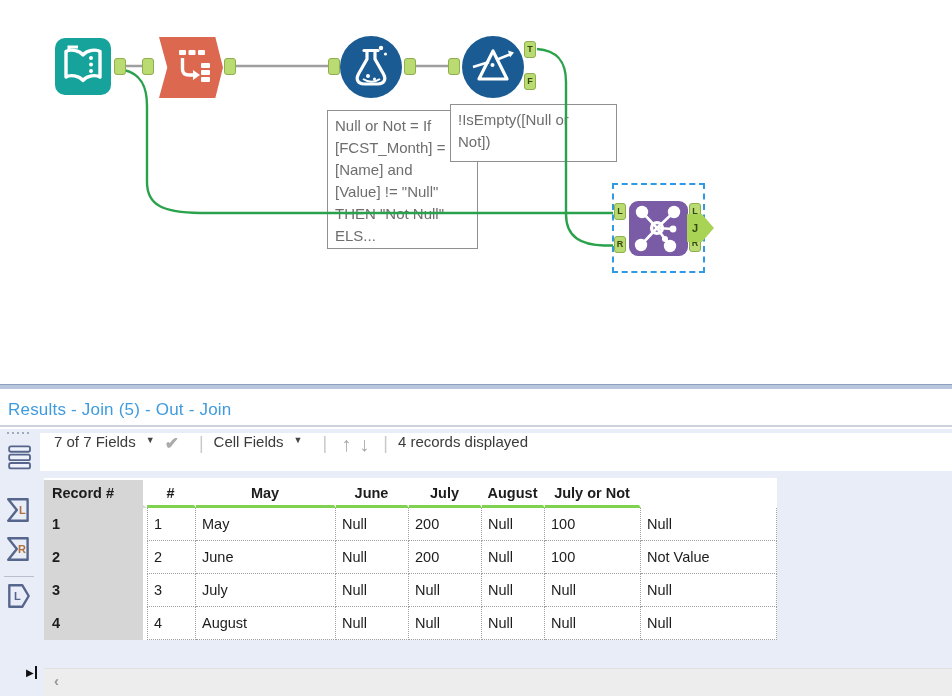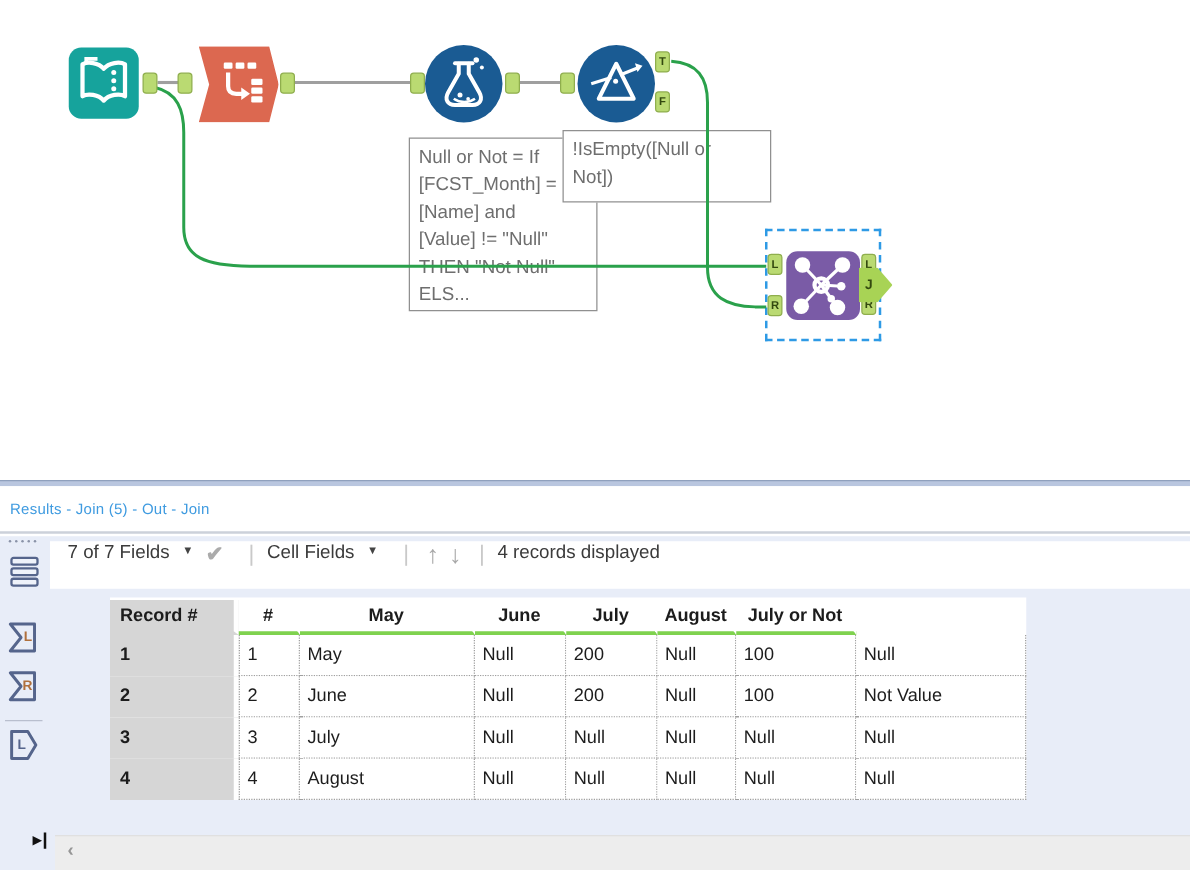--- a/index.html
+++ b/index.html
@@ -32,21 +32,21 @@
       border-radius:3px;z-index:6;box-sizing:border-box;
       font-size:9px;font-weight:bold;color:#33490f;text-align:center;line-height:15px;}
   .j-arrow{position:absolute;left:687px;top:214px;width:27px;height:28px;background:#a8d355;
       clip-path:polygon(0 0,55% 0,100% 50%,55% 100%,0 100%);z-index:7;
       font-size:11px;font-weight:bold;color:#33490f;line-height:28px;padding-left:5px;box-sizing:border-box;}
 
   
   .splitter{position:absolute;left:0;top:384px;width:952px;height:5px;background:#b9c6df;border-top:1px solid #8fa0bd;box-sizing:border-box;}
   .results-title{position:absolute;left:0;top:389px;width:952px;height:38px;background:#fff;
       border-bottom:2px solid #ccd1da;box-sizing:border-box;}
-  .results-title span{position:absolute;left:8px;top:11px;font-size:12px;color:#3f9be0;letter-spacing:.2px;}
+  .results-title span{position:absolute;left:8px;top:11px;font-size:17px;color:#3f9be0;letter-spacing:.2px;}
 
   
   .results-body{position:absolute;left:0;top:429px;width:952px;height:267px;background:#e8edf8;}
   .toolbar{position:absolute;left:40px;top:4px;right:0;height:38px;background:#fff;
       display:flex;align-items:flex-start;font-size:15px;color:#3b3b3b;}
   .toolbar .caret{font-size:9px;color:#444;margin:2px 10px 0 10px;}
   .toolbar .check{color:#ababab;font-size:17px;font-weight:bold;margin-right:10px;}
   .toolbar .sep{color:#c9c9c9;font-size:18px;margin:0 10px;font-weight:200;}
   .toolbar .arrow{color:#a8a8a8;font-size:20px;margin:0 4px;}
   .tb-label{margin-left:14px;}
@@ -54,21 +54,21 @@
   
   .dots{position:absolute;left:7px;top:3px;display:flex;gap:3px;}
   .dots i{width:2px;height:2px;background:#8a93a8;border-radius:50%;}
   .side-ic{position:absolute;left:5px;width:30px;height:28px;}
   .side-letter{position:absolute;font-size:11px;font-weight:bold;}
   .side-divider{position:absolute;left:4px;top:147px;width:30px;height:1px;background:#b9bfce;}
   .collapse-btn{position:absolute;left:26px;top:237px;font-size:10px;color:#111;
       border-right:2px solid #111;padding-right:1px;line-height:13px;}
 
   
-  .table{position:absolute;left:44px;top:49px;background:#fff;padding-top:2px;margin-left:44px;}
+  .table{position:absolute;left:44px;top:49px;background:#fff;padding-top:2px;}
   .tr{display:grid;grid-template-columns:103px 49px 140px 73px 73px 63px 96px 136px;}
   .cell{box-sizing:border-box;font-size:14.5px;color:#1c1c1c;overflow:hidden;white-space:nowrap;}
   .thead .cell{height:28px;font-weight:bold;text-align:center;padding-top:5px;background:#fff;
       border-bottom:3px solid #7fd24f;border-right:2px solid #fff;}
   .thead .c0{background:#d6d6d6;text-align:left;padding-left:8px;border-bottom:3px solid #d6d6d6;border-right:4px solid #fff;}
   .d{height:33px;background:#fff;padding:8px 0 0 6px;
       border-right:1px dotted #9f9f9f;border-bottom:1px dotted #9f9f9f;}
   .d.c1{border-left:1px dotted #9f9f9f;}
   .d.rowhead{background:#d6d6d6;border:none;border-right:4px solid #fff;font-weight:bold;padding-left:8px;}
 

